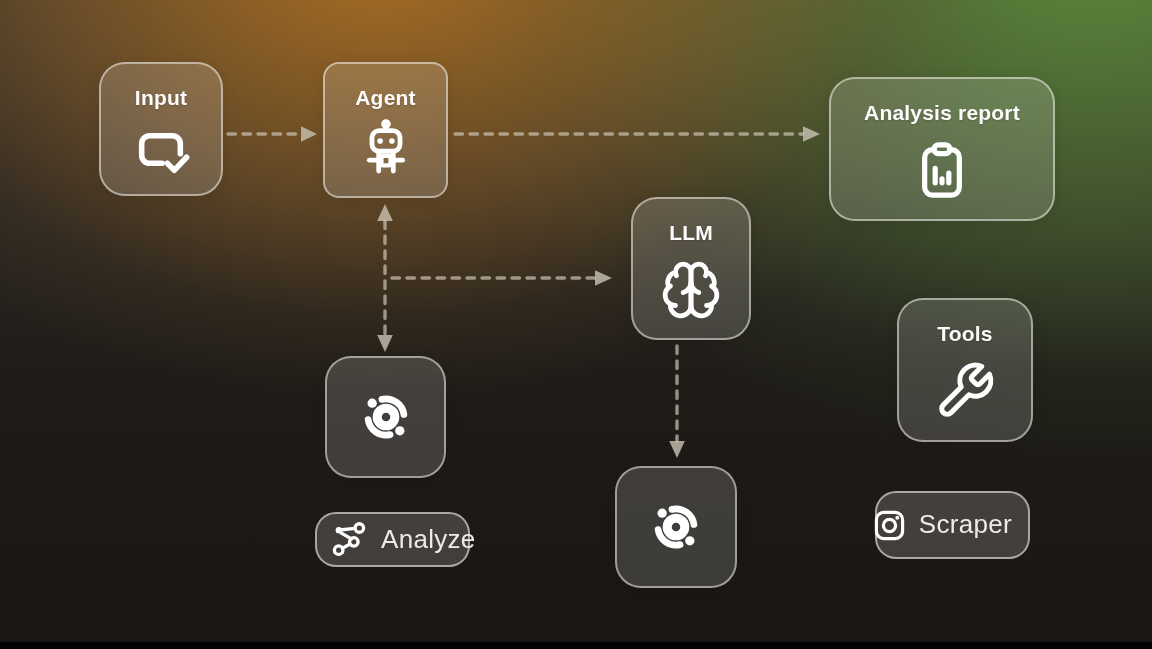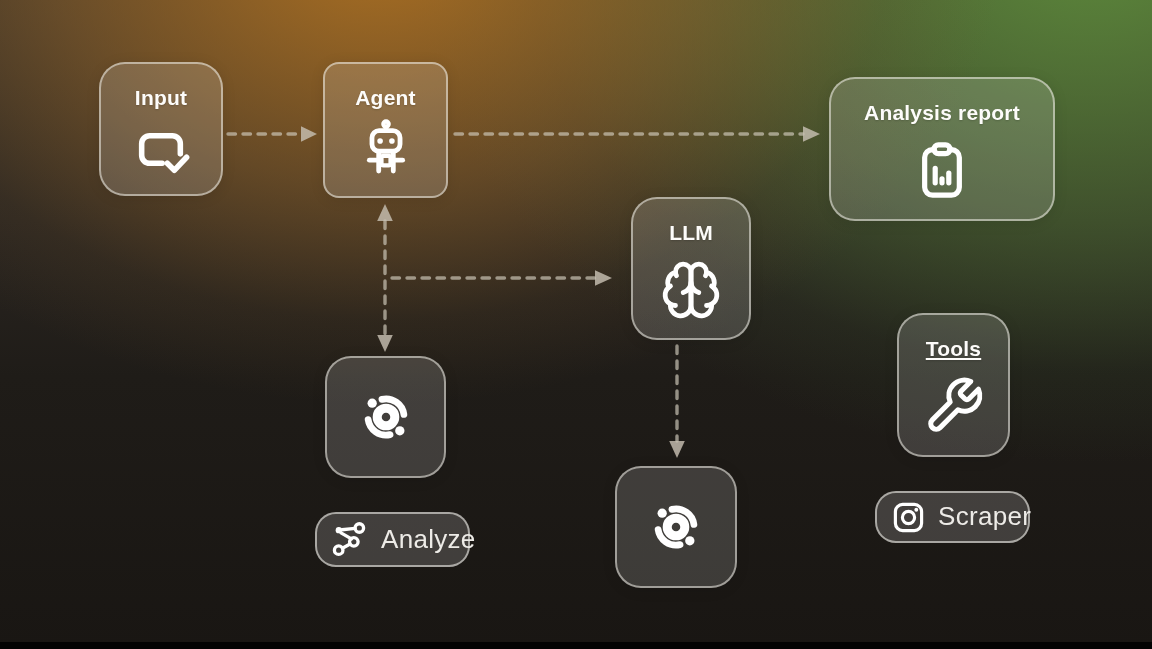--- a/index.html
+++ b/index.html
@@ -138,21 +138,21 @@
         <path d="M17.599 6.5a3 3 0 0 0 .399 -1.375"></path>
         <path d="M6.003 5.125A3 3 0 0 0 6.401 6.5"></path>
         <path d="M3.477 10.896a4 4 0 0 1 .585 -.396"></path>
         <path d="M19.938 10.5a4 4 0 0 1 .585 .396"></path>
         <path d="M6 18a4 4 0 0 1 -1.967 -.516"></path>
         <path d="M19.967 17.484A4 4 0 0 1 18 18"></path>
       </svg>
     </div>
   </div>
 
-  <div class="node" style="left:897px;top:313px;width:113px;height:144px;text-decoration:underline;">
+  <div class="node" style="left:897px;top:298px;width:136px;height:144px;">
     <div class="label">Tools</div>
     <div class="icon-wrap">
       <svg class="glyph" width="62" height="62" viewBox="0 0 24 24" fill="none" stroke="#ffffff" stroke-width="1.95" stroke-linecap="round" stroke-linejoin="round">
         <path d="M14.7 6.3a1 1 0 0 0 0 1.4l1.6 1.6a1 1 0 0 0 1.4 0l3.77-3.77a6 6 0 0 1-7.94 7.94l-6.91 6.91a2.12 2.12 0 0 1-3-3l6.91-6.91a6 6 0 0 1 7.94-7.94l-3.76 3.76z"></path>
       </svg>
     </div>
   </div>
 
   <div class="node icon-only" style="left:325px;top:356px;width:121px;height:122px;">
     <div class="icon-wrap">
@@ -186,21 +186,21 @@
         <circle cx="14.3" cy="13.1" r="2.55"></circle>
         <circle cx="5.2" cy="18.1" r="2.55"></circle>
         <path d="M7.2 5.85 L15.05 5.05"></path>
         <path d="M6.6 7.7 L12.85 11.35"></path>
         <path d="M12.05 14.45 L7.45 16.95"></path>
       </svg>
     </span>
     <span class="pill-label">Analyze</span>
   </div>
 
-  <div class="pill" style="left:875px;top:491px;width:155px;height:52px;">
+  <div class="pill" style="left:875px;top:491px;width:155px;height:68px;justify-content:flex-end;">
     <span>
       <svg class="glyph" width="37" height="37" viewBox="0 0 24 24" fill="none" stroke="#ffffff" stroke-width="2.05" stroke-linecap="round" stroke-linejoin="round">
         <rect x="3.5" y="3.5" width="17" height="17" rx="4.7"></rect>
         <circle cx="12" cy="12" r="3.95"></circle>
         <circle cx="17.05" cy="6.95" r="1.25" fill="#ffffff" stroke="none"></circle>
       </svg>
     </span>
     <span class="pill-label">Scraper</span>
   </div>
 

